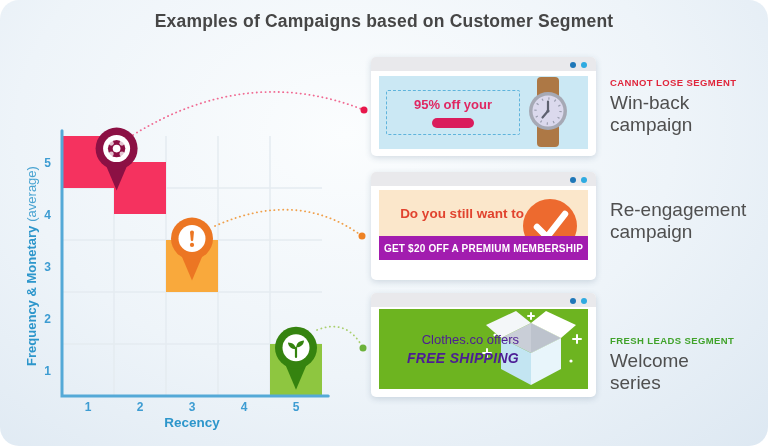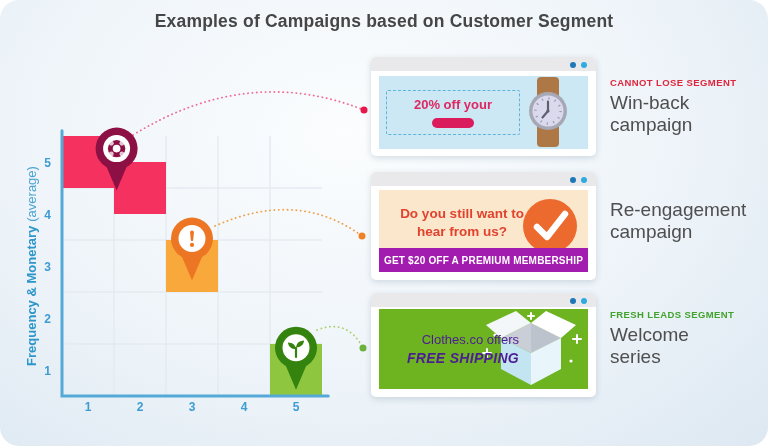--- a/index.html
+++ b/index.html
@@ -148,52 +148,52 @@
         <text x="51" y="322.5" text-anchor="end" class="tick">2</text>
         <text x="51" y="270.5" text-anchor="end" class="tick">3</text>
         <text x="51" y="218.5" text-anchor="end" class="tick">4</text>
         <text x="51" y="166.5" text-anchor="end" class="tick">5</text>
       </g>
   </svg>
 
   <div class="y-axis-title">
     <span class="b">Frequency &amp; Monetary</span><span class="avg">(average)</span>
   </div>
+  <div class="x-axis-title">Recency</div>
 
   <div class="card" style="top:57px; height:99px; padding:19px 8px 7px;">
     <div class="chrome">
       <span class="dot d1"></span>
       <span class="dot d2"></span>
     </div>
     <div class="ad ad-blue">
       <div class="coupon">
-        <div>20% off your</div>
+        <div>95% off your</div>
         <div class="pill"></div>
       </div>
       <svg class="watch" width="54" height="70" viewBox="0 0 54 70">
         <rect x="16" y="0" width="22" height="70" rx="4" fill="#AD7845"></rect>
         <rect x="40" y="29" width="5" height="10" rx="2" fill="#9EA2AC"></rect>
         <circle cx="27" cy="34" r="19" fill="#A6A9B5"></circle>
         <circle cx="27" cy="34" r="15.5" fill="#DBD9ED"></circle>
         <circle cx="27" cy="34" r="12.5" fill="none" stroke="#9B9EB0" stroke-width="2.4" stroke-dasharray="1.2 5.34"></circle>
         <path d="M27 34 L27 24.5 M27 34 L21.5 40.5" stroke="#5E6170" stroke-width="2.2" stroke-linecap="round" fill="none"></path>
         <circle cx="27" cy="34" r="1.6" fill="#5E6170"></circle>
       </svg>
     </div>
   </div>
 
-  <div class="card" style="top:172px; height:108px; padding:18px 8px 8px;">
+  <div class="card" style="top:172px; height:108px; padding:18px 8px 20px;">
     <div class="chrome">
       <span class="dot d1"></span>
       <span class="dot d2"></span>
     </div>
     <div class="ad ad-peach">
       <div class="ask">
         <div>Do you still want to</div>
-        <div>hear from us?</div>
       </div>
       <svg class="check" width="58" height="58" viewBox="0 0 58 58">
         <circle cx="29" cy="29" r="27" fill="#ED6A2F"></circle>
         <path d="M16 30 L26 40 L44 17" stroke="#ffffff" stroke-width="6.5" fill="none" stroke-linecap="round" stroke-linejoin="round"></path>
       </svg>
       <div class="banner">GET $20 OFF A PREMIUM MEMBERSHIP</div>
     </div>
   </div>
 
   <div class="card" style="top:293px; height:104px; padding:16px 8px 8px;">
@@ -226,19 +226,19 @@
 
   <div class="seg-group sg0" style="top:77px;">
     <div class="seg-label">CANNOT LOSE SEGMENT</div>
     <div class="seg-name">Win-back
 campaign</div>
   </div>
   <div class="seg-group sg1" style="top:199px;">
     <div class="seg-name">Re-engagement
 campaign</div>
   </div>
-  <div class="seg-group sg2" style="top:309px;">
+  <div class="seg-group sg2" style="top:335px;">
     <div class="seg-label">FRESH LEADS SEGMENT</div>
     <div class="seg-name">Welcome
 series</div>
   </div>
 
 </div>
 
 </body></html>

